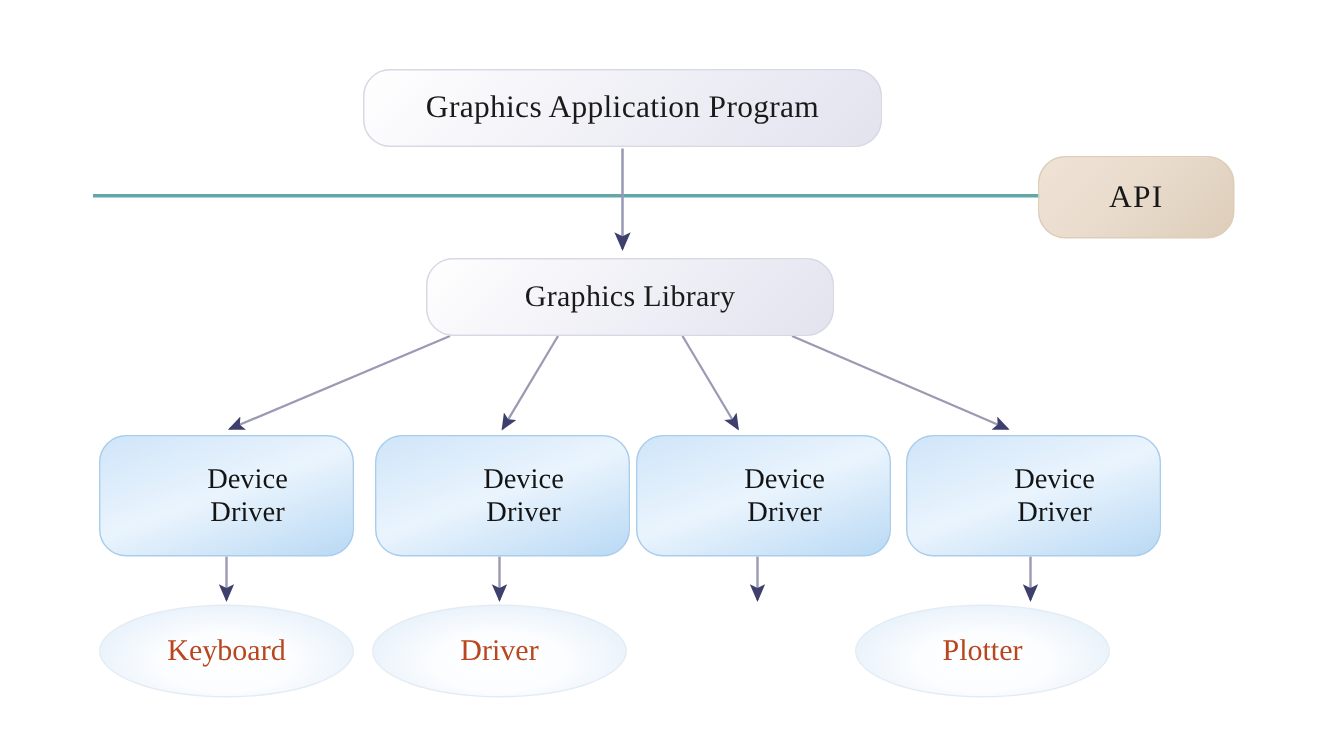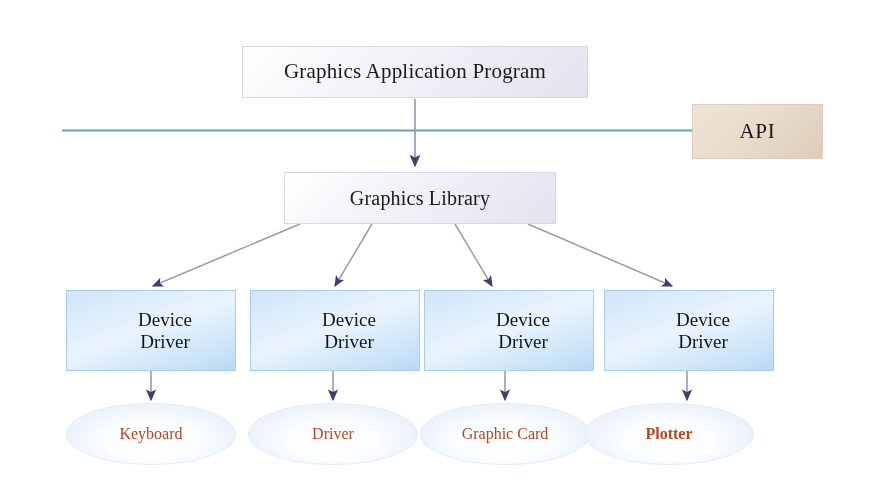--- a/index.html
+++ b/index.html
@@ -27,20 +27,21 @@
     pointer-events: none;
   }
   .node {
     position: absolute;
     display: flex;
     align-items: center;
     justify-content: center;
     text-align: center;
     box-sizing: border-box;
     z-index: 3;
+    border-radius: 18px;
   }
   
   .box-lav {
     background: linear-gradient(135deg, #ffffff 0%, #f2f2f8 42%, #e3e3ef 100%);
     border: 1px solid #d7d7e6;
     color: #1a1a1a;
   }
   
   .box-tan {
     background: linear-gradient(135deg, #efe3d6 0%, #e9dccd 45%, #ddcdb9 100%);
@@ -64,21 +65,21 @@
   .node-label {
     line-height: 1.12;
     white-space: pre-line;
     display: block;
   }
   
   .t-app   { font-size: 21px; letter-spacing: .2px; }
   .t-api   { font-size: 21px; letter-spacing: .8px; }
   .t-lib   { font-size: 20px; letter-spacing: .2px; }
   .t-drv   { font-size: 19px; }
-  .t-dev   { font-size: 16px; }
+  .t-dev   { font-size: 20px; }
 </style>
 </head>
 <body>
 
 <div id="canvas">
 
   <svg id="wires" viewBox="0 0 885 502" xmlns="http://www.w3.org/2000/svg">
     <defs>
       <marker id="ah" markerWidth="9" markerHeight="9" refX="6.6" refY="3.2" orient="auto" markerUnits="strokeWidth">
         <path d="M0,0 L7.4,3.2 L0,6.4 L1.6,3.2 Z" fill="#3f3f6e"></path>
@@ -133,21 +134,18 @@
   </div>
 
   <div class="node oval" style="left:66px; top:403px; width:170px; height:62px;">
     <span class="node-label t-dev">Keyboard</span>
   </div>
 
   <div class="node oval" style="left:248px; top:403px; width:170px; height:62px;">
     <span class="node-label t-dev">Driver</span>
   </div>
 
-  <div class="node oval" style="left:420px; top:403px; width:170px; height:62px;">
-    <span class="node-label t-dev">Graphic Card</span>
-  </div>
 
-  <div class="node oval" style="left:584px; top:403px; width:170px; height:62px;font-weight:bold;">
+  <div class="node oval" style="left:570px; top:403px; width:170px; height:62px;">
     <span class="node-label t-dev">Plotter</span>
   </div>
 
 </div>
 
 </body></html>

